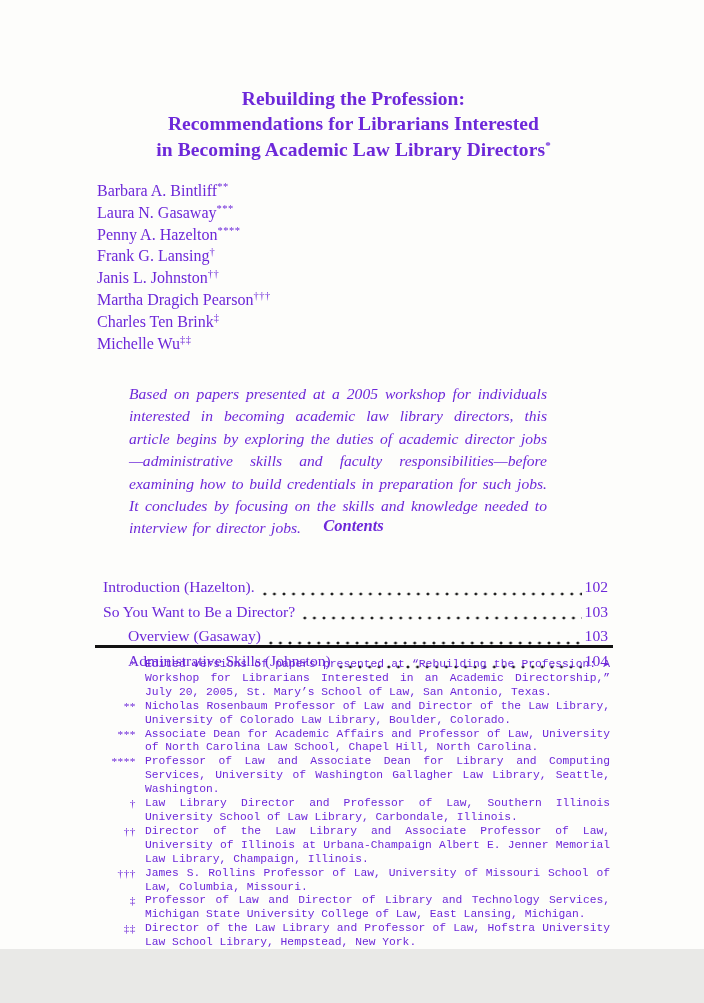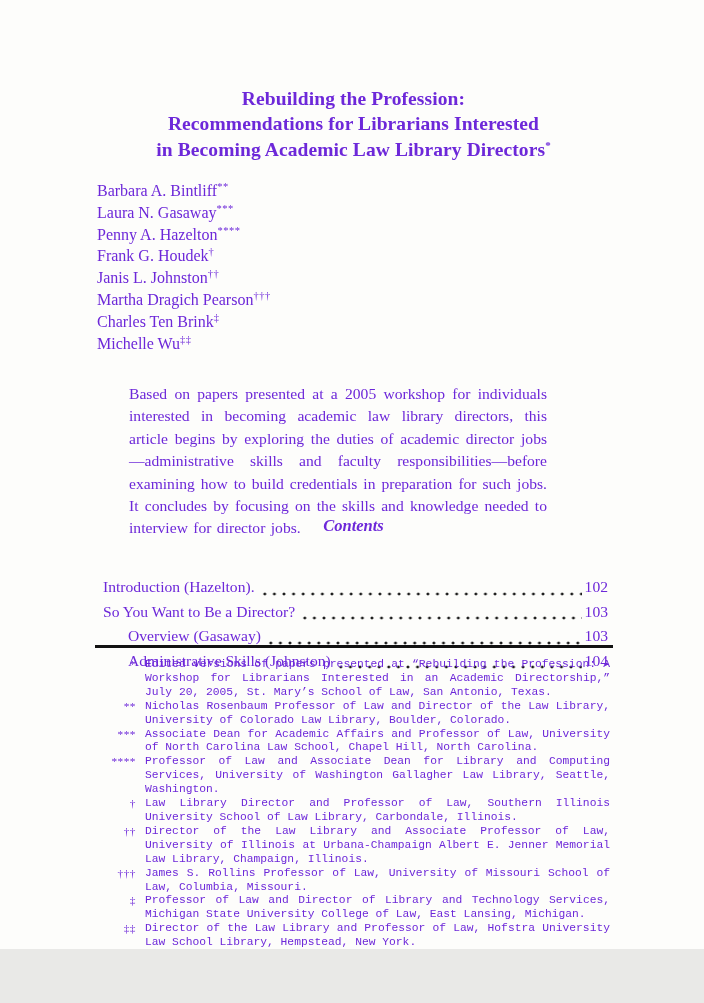--- a/index.html
+++ b/index.html
@@ -51,20 +51,21 @@
     vertical-align: super;
     letter-spacing: 0.5px;
   }
 
   
   .abstract {
     position: absolute;
     top: 383px;
     left: 129px;
     width: 418px;
+    font-style: italic;
     font-size: 15.6px;
     line-height: 22.4px;
     text-align: justify;
     word-spacing: 1.5px;
   }
 
   
   .contents-heading {
     position: absolute;
     top: 516px;
@@ -157,21 +158,21 @@
   <div class="title-block">
     <div>Rebuilding the Profession:</div>
     <div>Recommendations for Librarians Interested</div>
     <div><span>in Becoming Academic Law Library Directors</span><sup>*</sup></div>
   </div>
 
   <div class="authors">
     <div class="author-row"><span>Barbara A. Bintliff</span><sup>**</sup></div>
     <div class="author-row"><span>Laura N. Gasaway</span><sup>***</sup></div>
     <div class="author-row"><span>Penny A. Hazelton</span><sup>****</sup></div>
-    <div class="author-row"><span>Frank G. Houdek</span><sup>†</sup></div>
+    <div class="author-row"><span>Frank G. Lansing</span><sup>†</sup></div>
     <div class="author-row"><span>Janis L. Johnston</span><sup>††</sup></div>
     <div class="author-row"><span>Martha Dragich Pearson</span><sup>†††</sup></div>
     <div class="author-row"><span>Charles Ten Brink</span><sup>‡</sup></div>
     <div class="author-row"><span>Michelle Wu</span><sup>‡‡</sup></div>
   </div>
 
   <div class="abstract">Based on papers presented at a 2005 workshop for individuals interested in becoming academic law library directors, this article begins by exploring the duties of academic director jobs—administrative skills and faculty responsibilities—before examining how to build credentials in preparation for such jobs. It concludes by focusing on the skills and knowledge needed to interview for director jobs.</div>
 
   <div class="contents-heading">Contents</div>
 

